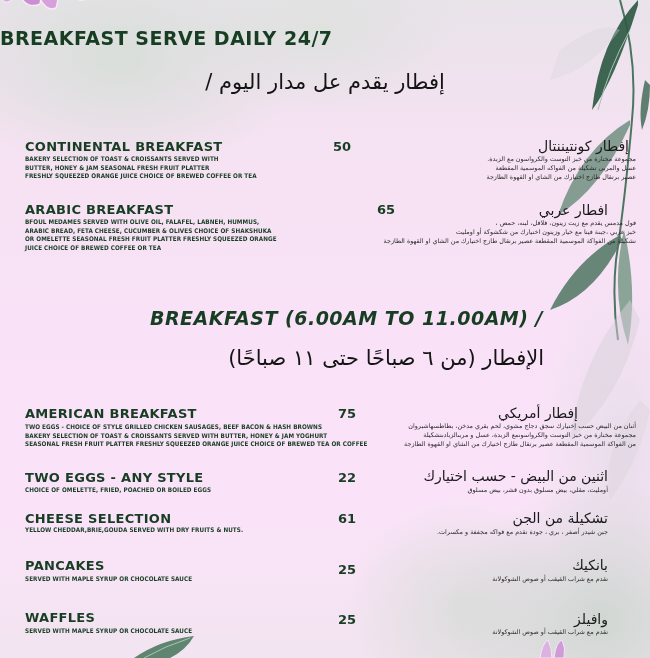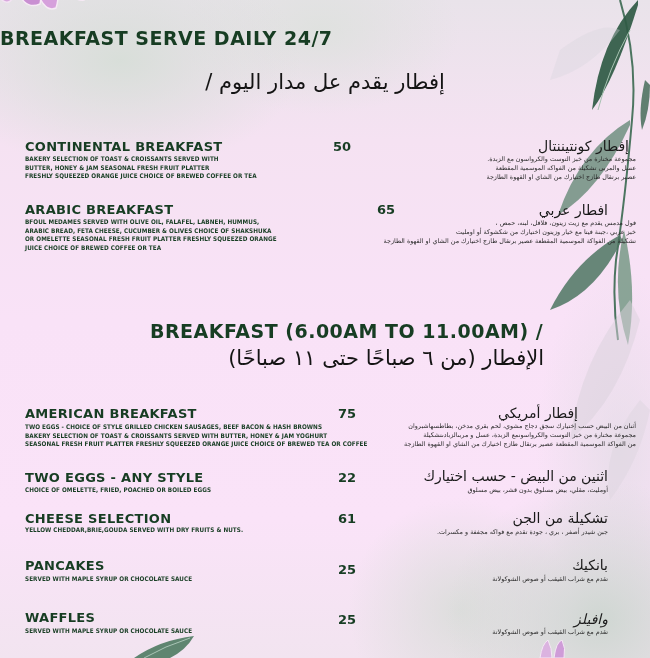--- a/index.html
+++ b/index.html
@@ -111,21 +111,21 @@
 arabic bread, feta cheese, cucumber &amp; olives choice of shakshuka
 or omelette seasonal fresh fruit platter freshly squeezed orange
 juice choice of brewed coffee or tea</div>
   <div class="price" style="left:333px;top:202px;margin-left:44px;">65</div>
   <div class="ar-name" style="right:42px;top:202px;">افطار عربي</div>
   <div class="ar-desc" style="right:14px;top:219px;">فول مدمس يقدم مع زيت زيتون، فلافل، لبنه، حمص ،
 خبز عربي ،جبنة فيتا مع خيار وزيتون اختيارك من شكشوكة أو اومليت
 تشكيلة من الفواكة الموسمية المقطعة عصير برتقال طازج  اختيارك من الشاي او القهوة الطازجة</div>
 </div>
 
-<div class="en-title" style="left:150px;top:320px;font-size:19px;">BREAKFAST (6.00AM TO 11.00AM) /</div>
+<div class="en-title" style="left:150px;top:307px;font-size:19px;font-style:italic;">BREAKFAST (6.00AM TO 11.00AM) /</div>
 <div class="ar-title" style="left:148px;width:396px;text-align:right;top:330px;font-size:21px;">الإفطار (من ٦ صباحًا حتى ١١ صباحًا)</div>
 
 <div>
   <div class="item-name" style="top:406px;">AMERICAN BREAKFAST</div>
   <div class="item-desc" style="top:423px;">Two eggs - choice of style grilled chicken sausages, beef bacon &amp; hash browns
 Bakery selection of toast &amp; croissants served with butter, honey &amp; jam yoghurt
 seasonal fresh fruit platter freshly squeezed orange juice choice of brewed tea or coffee</div>
   <div class="price" style="left:338px;top:406px;">75</div>
   <div class="ar-name" style="right:72px;top:405px;">إفطار أمريكي</div>
   <div class="ar-desc" style="right:14px;top:422px;">أثنان من البيض حسب إختيارك سجق دجاج مشوي، لحم بقري مدخن، بطاطسهاشبروان
@@ -154,15 +154,15 @@
   <div class="item-desc" style="top:575px;">Served with maple syrup or chocolate sauce</div>
   <div class="price" style="left:338px;top:562px;">25</div>
   <div class="ar-name" style="right:42px;top:557px;">بانكيك</div>
   <div class="ar-desc" style="right:42px;top:575px;">تقدم مع شراب القيقب أو صوص الشوكولاتة</div>
 </div>
 
 <div>
   <div class="item-name" style="top:610px;">WAFFLES</div>
   <div class="item-desc" style="top:627px;">Served with maple syrup or chocolate sauce</div>
   <div class="price" style="left:338px;top:612px;">25</div>
-  <div class="ar-name" style="right:42px;top:611px;font-style:italic;">وافيلز</div>
+  <div class="ar-name" style="right:42px;top:611px;">وافيلز</div>
   <div class="ar-desc" style="right:42px;top:628px;">تقدم مع شراب القيقب أو صوص الشوكولاتة</div>
 </div>
 
 </body></html>

